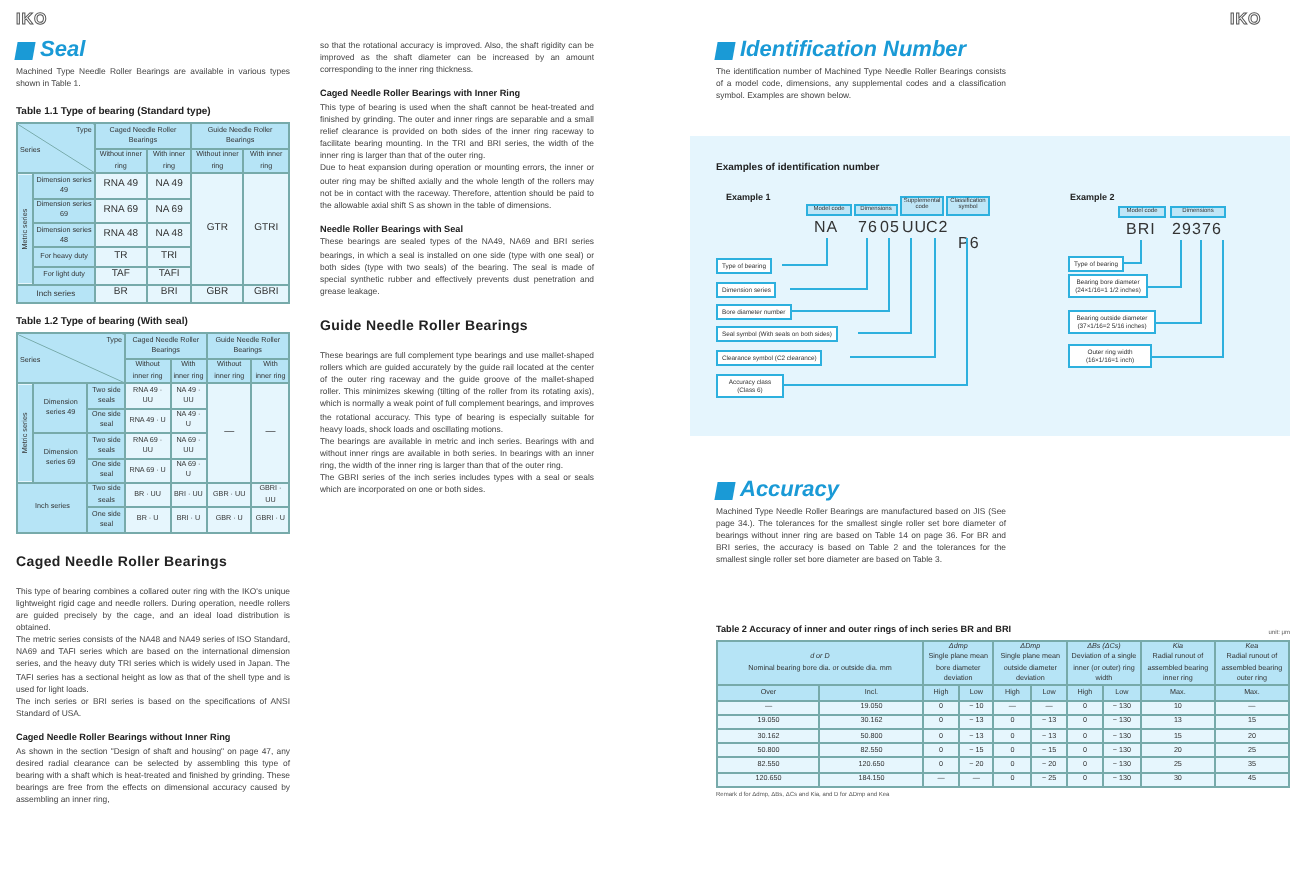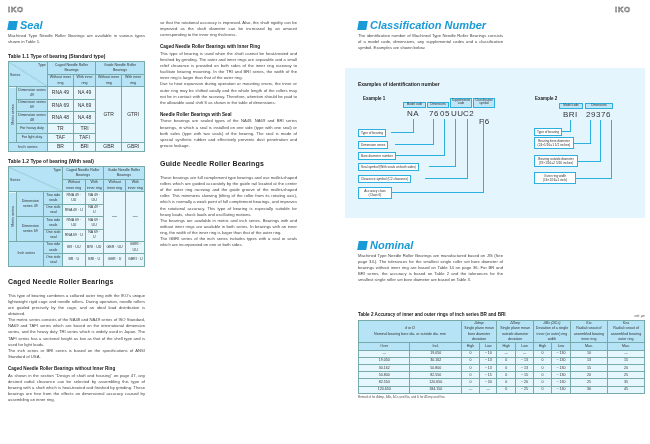--- a/index.html
+++ b/index.html
@@ -162,21 +162,21 @@
   <div class="p">These bearings are sealed types of the NA49, NA69 and BRI series bearings, in which a seal is installed on one side (type with one seal) or both sides (type with two seals) of the bearing.  The seal is made of special synthetic rubber and effectively prevents dust penetration and grease leakage.</div>
   <div class="h2" style="margin-top:10px">Guide Needle Roller Bearings</div>
   <div class="p" style="margin-top:6px">These bearings are full complement type bearings and use mallet-shaped rollers which are guided accurately by the guide rail located at the center of the outer ring raceway and the guide groove of the mallet-shaped roller.  This minimizes skewing (tilting of the roller from its rotating axis), which is normally a weak point of full complement bearings, and improves the rotational accuracy.  This type of bearing is especially suitable for heavy loads, shock loads and oscillating motions.</div>
   <div class="p">The bearings are available in metric and inch series. Bearings with and without inner rings are available in both series.  In bearings with an inner ring, the width of the inner ring is larger than that of the outer ring.</div>
   <div class="p">The GBRI series of the inch series includes types with a seal or seals which are incorporated on one or both sides.</div>
 </div>
 
 <div class="col" style="left:358px;top:20px;width:145px">
   <div class="sec-title">
       <span class="sq"></span>
-      <span>Classification Number</span>
+      <span>Identification Number</span>
     </div>
   <div class="p" style="margin-top:2px">The identification number of Machined Type Needle Roller Bearings consists of a model code, dimensions, any supplemental codes and a classification symbol.  Examples are shown below.</div>
 </div>
 
 <div class="idbox">
   <div style="position:absolute;left:13px;top:13px;font-weight:bold;font-size:5px;color:#222">Examples of identification number</div>
 
   <div style="position:absolute;left:18px;top:28px;font-weight:bold;font-size:4.5px;color:#222">Example 1</div>
   <div class="tag" style="left:58px;top:34px;width:23px;height:6px">Model code</div>
   <div class="tag" style="left:82px;top:34px;width:22px;height:6px">Dimensions</div>
@@ -228,21 +228,21 @@
 
   <div class="lbl" style="left:189px;top:60px">Type of bearing</div>
   <div class="lbl" style="left:189px;top:69px;width:40px;white-space:normal;text-align:center">Bearing bore diameter (24×1/16=1 1/2 inches)</div>
   <div class="lbl" style="left:189px;top:87px;width:44px;white-space:normal;text-align:center">Bearing outside diameter (37×1/16=2 5/16 inches)</div>
   <div class="lbl" style="left:189px;top:104px;width:42px;white-space:normal;text-align:center">Outer ring width (16×1/16=1 inch)</div>
 </div>
 
 <div class="col" style="left:358px;top:240px;width:145px">
   <div class="sec-title">
       <span class="sq"></span>
-      <span>Nominal</span>
+      <span>Accuracy</span>
     </div>
   <div class="p" style="margin-top:2px">Machined Type Needle Roller Bearings are manufactured based on JIS (See page 34.).  The tolerances for the smallest single roller set bore diameter of bearings without inner ring are based on Table 14 on page 36.  For BR and BRI series, the accuracy is based on Table 2 and the tolerances for the smallest single roller set bore diameter are based on Table 3.</div>
 </div>
 
 <div class="col" style="left:358px;top:312px;width:287px">
   <div style="display:flex;justify-content:space-between;align-items:flex-end;margin-bottom:1px">
     <span class="tcap" style="font-size:4.6px">Table 2  Accuracy of inner and outer rings of inch series BR and BRI</span>
     <span style="font-size:3px;color:#555">unit: μm</span>
   </div>
   <table style="border-top:0.8px solid #444;border-bottom:0.8px solid #444">

